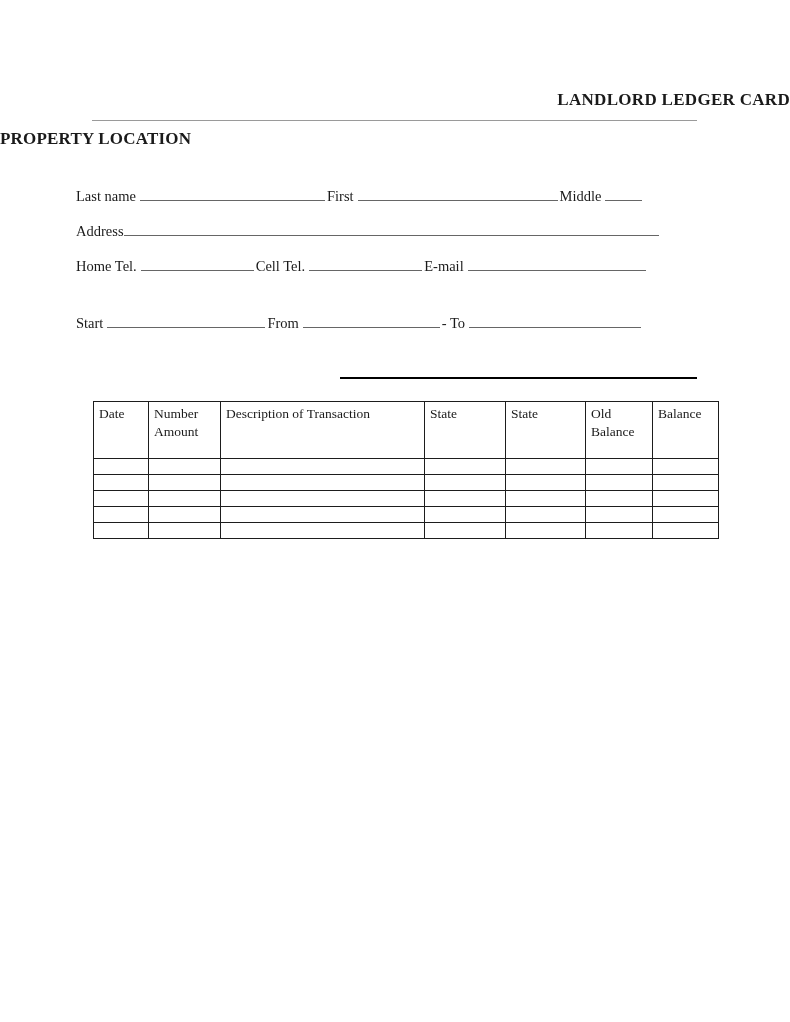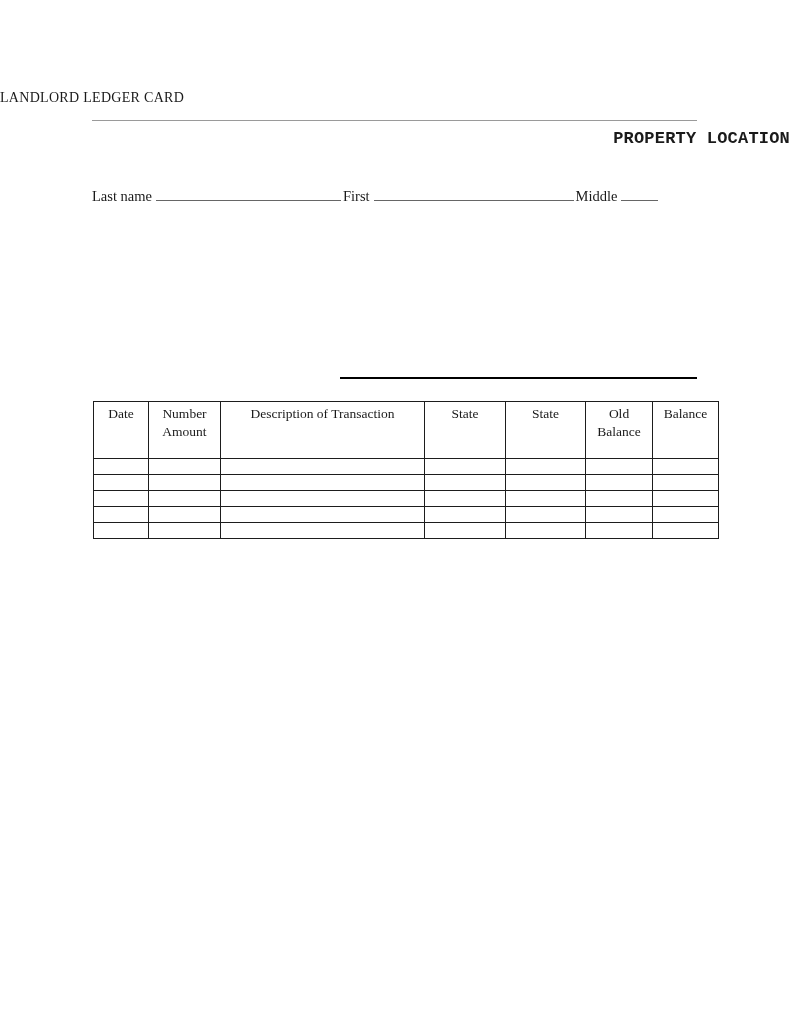--- a/index.html
+++ b/index.html
@@ -22,54 +22,53 @@
     inset: 0;
     background: #ffffff;
   }
 
   
   .doc-title {
     position: absolute;
     left: 0;
     right: 0;
     top: 90px;
-    text-align: left;
-    font-weight: normal;
-    font-size: 14px;
+    text-align: right;
+    font-weight: bold;
+    font-size: 17px;
     letter-spacing: 0.3px;
   }
 
   .title-rule {
     position: absolute;
     left: 92px;
     width: 605px;
     top: 120px;
     height: 0;
     border-top: 1.6px solid #9a9a9a;
   }
 
   .subtitle-block {
     position: absolute;
     left: 0;
     right: 0;
     top: 128px;
-    text-align: right;
-    font-family: Liberation Mono, monospace;
+    text-align: left;
   }
   .subtitle-line {
     font-weight: bold;
     font-size: 17px;
     line-height: 22px;
     letter-spacing: 0.2px;
   }
 
   
   .form-area {
     position: absolute;
-    left: 92px;
+    left: 76px;
     top: 186px;
     width: 605px;
   }
   .form-row {
     position: relative;
     height: 35px;
     white-space: nowrap;
     font-size: 14.5px;
     line-height: 20px;
   }
@@ -124,21 +123,21 @@
     top: 401px;
     width: 625px;
     border-collapse: collapse;
     table-layout: fixed;
     font-size: 13.5px;
   }
   .ledger td, .ledger th {
     border: 1.4px solid #1d1d1d;
     padding: 3px 5px;
     vertical-align: top;
-    text-align: center;
+    text-align: left;
     font-weight: normal;
     background: #ffffff;
   }
   .ledger thead th {
     height: 50px;
     line-height: 18px;
   }
   .ledger tbody td {
     height: 15px;
     padding: 0;
@@ -165,25 +164,34 @@
   <div class="subtitle-block">
     <div class="subtitle-line">PROPERTY LOCATION</div>
   </div>
 
   <div class="form-area">
 
     <div class="form-row">
       <span class="lbl">Last name</span><span class="blank w-lastname"></span><span class="lbl">First</span><span class="blank w-first"></span><span class="lbl">Middle</span><span class="blank w-middle"></span>
     </div>
 
-
-
+    <div class="form-row">
+      <span class="lbl">Address</span><span class="blank w-address nogap"></span>
+    </div>
+
+
+    <div class="form-row">
+      <span class="lbl">Home Tel.</span><span class="blank w-hometel"></span><span class="lbl">Cell Tel.</span><span class="blank w-celltel"></span><span class="lbl">E-mail</span><span class="blank w-email"></span>
+    </div>
 
     <div class="form-row" style="height:22px;"></div>
 
+    <div class="form-row">
+      <span class="lbl">Start</span><span class="blank w-start"></span><span class="lbl">From</span><span class="blank w-from"></span><span class="dash">- To</span><span class="blank w-to"></span>
+    </div>
 
   </div>
 
   <div class="heavy-rule"></div>
 
   <table class="ledger">
     <colgroup>
       <col class="col-date">
       <col class="col-receipt">
       <col class="col-desc">

